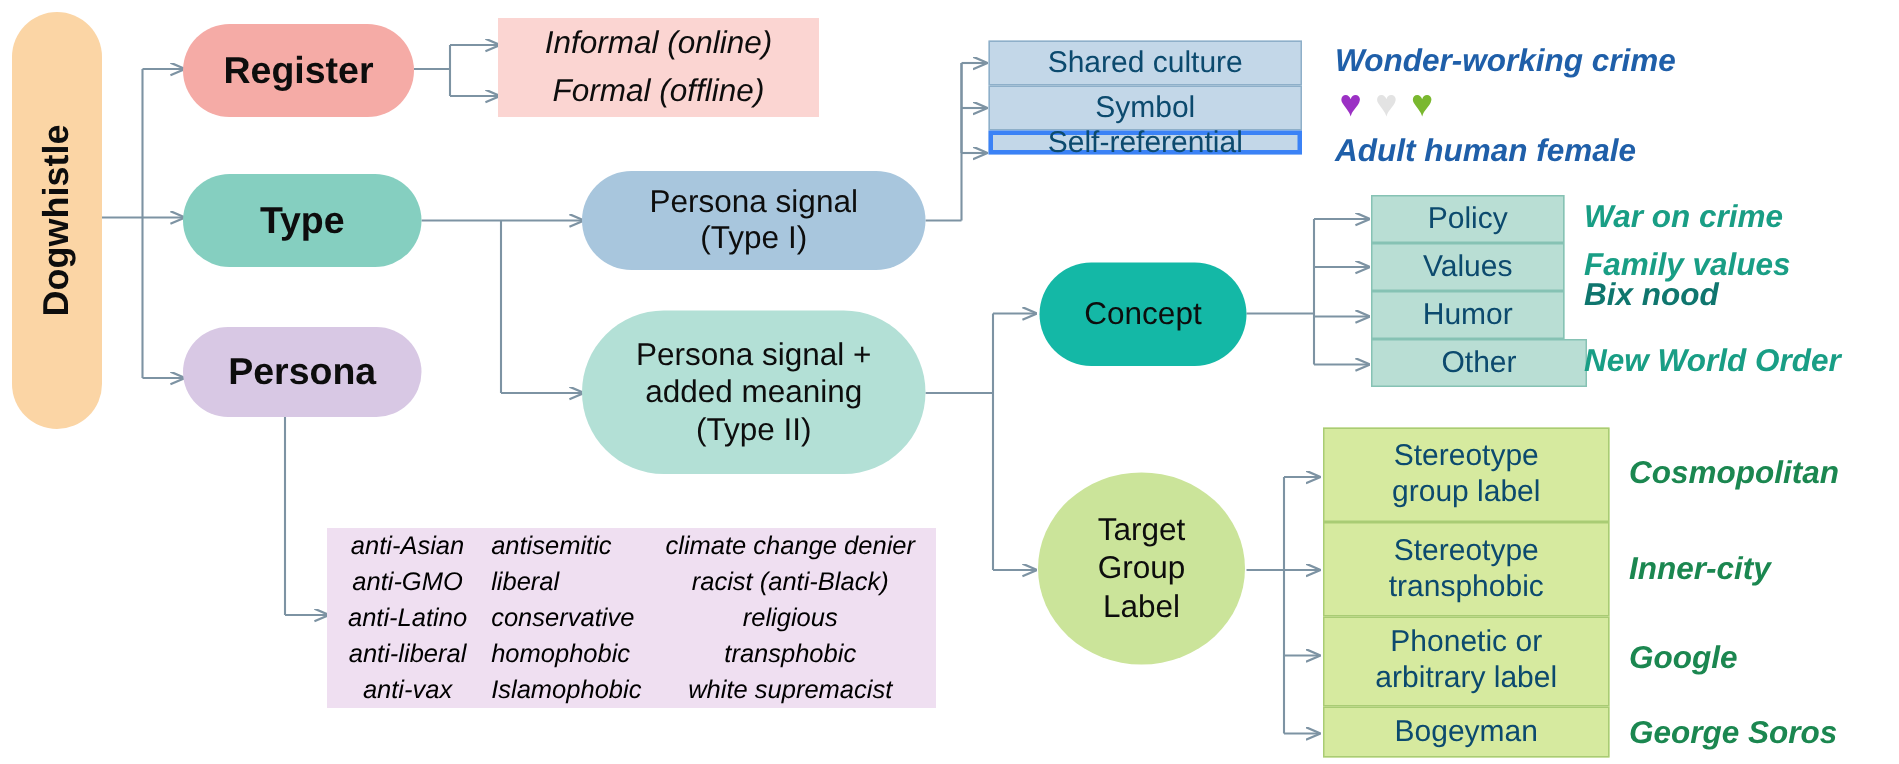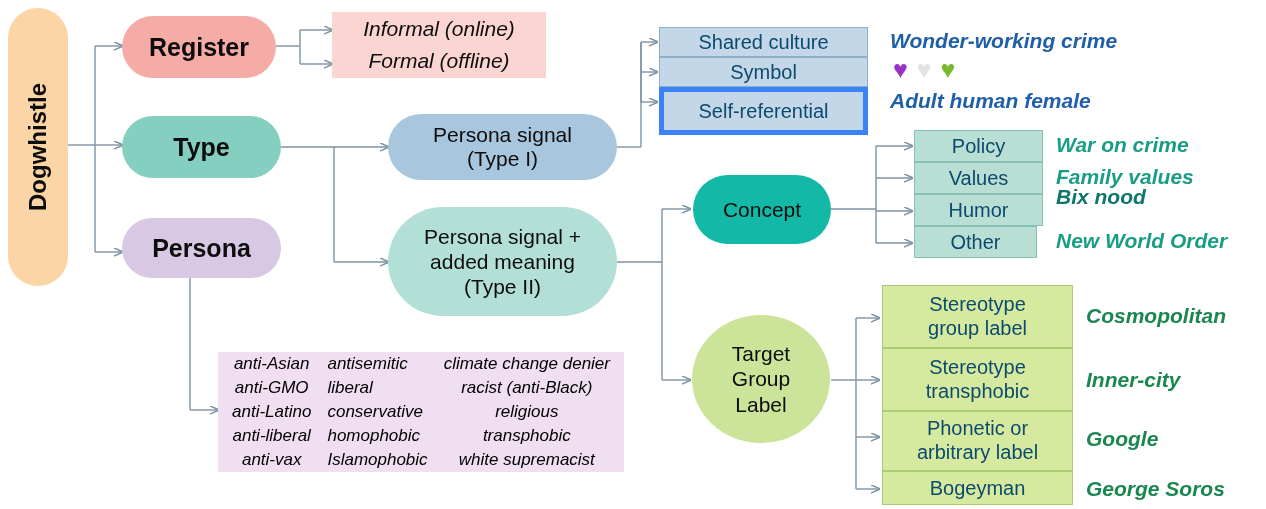--- a/index.html
+++ b/index.html
@@ -105,21 +105,21 @@
     <span>added meaning</span>
     <span>(Type II)</span>
   </div>
 
   <div class="cell" style="left:659px;top:27px;width:209px;height:30px;background:#c3d7e8;border:1px solid #8eafc9;font-size:20px;">
     <span>Shared culture</span>
   </div>
   <div class="cell" style="left:659px;top:57px;width:209px;height:30px;background:#c3d7e8;border:1px solid #8eafc9;font-size:20px;">
     <span>Symbol</span>
   </div>
-  <div class="cell" style="left:659px;top:87px;width:209px;height:48px;background:#c3d7e8;border:5px solid #3b82f6;font-size:20px;">
+  <div class="cell" style="left:659px;top:87px;width:209px;height:16px;background:#c3d7e8;border:3px solid #3b82f6;font-size:20px;">
     <span>Self-referential</span>
   </div>
 
   <span class="ital" style="left:890px;top:29px;font-size:21px;color:#1f5fa9;">Wonder-working crime</span>
   <div class="hearts" style="left:893px;top:57px;font-size:25px;">
     <span style="color:#9b30c4;">♥</span>
     <span style="color:#e3e3e3;">♥</span>
     <span style="color:#7ab82f;">♥</span>
   </div>
   <span class="ital" style="left:890px;top:89px;font-size:21px;color:#1f5fa9;">Adult human female</span>
@@ -130,21 +130,21 @@
 
   <div class="cell" style="left:914px;top:130px;width:129px;height:32px;background:#b9ded4;border:1px solid #86c2b4;font-size:20px;">
     <span>Policy</span>
   </div>
   <div class="cell" style="left:914px;top:162px;width:129px;height:32px;background:#b9ded4;border:1px solid #86c2b4;font-size:20px;">
     <span>Values</span>
   </div>
   <div class="cell" style="left:914px;top:194px;width:129px;height:32px;background:#b9ded4;border:1px solid #86c2b4;font-size:20px;">
     <span>Humor</span>
   </div>
-  <div class="cell" style="left:914px;top:226px;width:123px;height:32px;background:#b9ded4;border:1px solid #86c2b4;font-size:20px;">
+  <div class="cell" style="left:914px;top:226px;width:144px;height:32px;background:#b9ded4;border:1px solid #86c2b4;font-size:20px;">
     <span>Other</span>
   </div>
 
   <span class="ital" style="left:1056px;top:133px;font-size:21px;color:#199e85;">War on crime</span>
   <span class="ital" style="left:1056px;top:165px;font-size:21px;color:#199e85;">Family values</span>
   <span class="ital" style="left:1056px;top:185px;font-size:21px;color:#0f766e;">Bix nood</span>
   <span class="ital" style="left:1056px;top:229px;font-size:21px;color:#199e85;">New World Order</span>
 
   <div class="node" style="left:692px;top:315px;width:138px;height:128px;background:#cbe49a;border-radius:50%;flex-direction:column;font-size:21px;line-height:1.2;">
     <span>Target</span>

